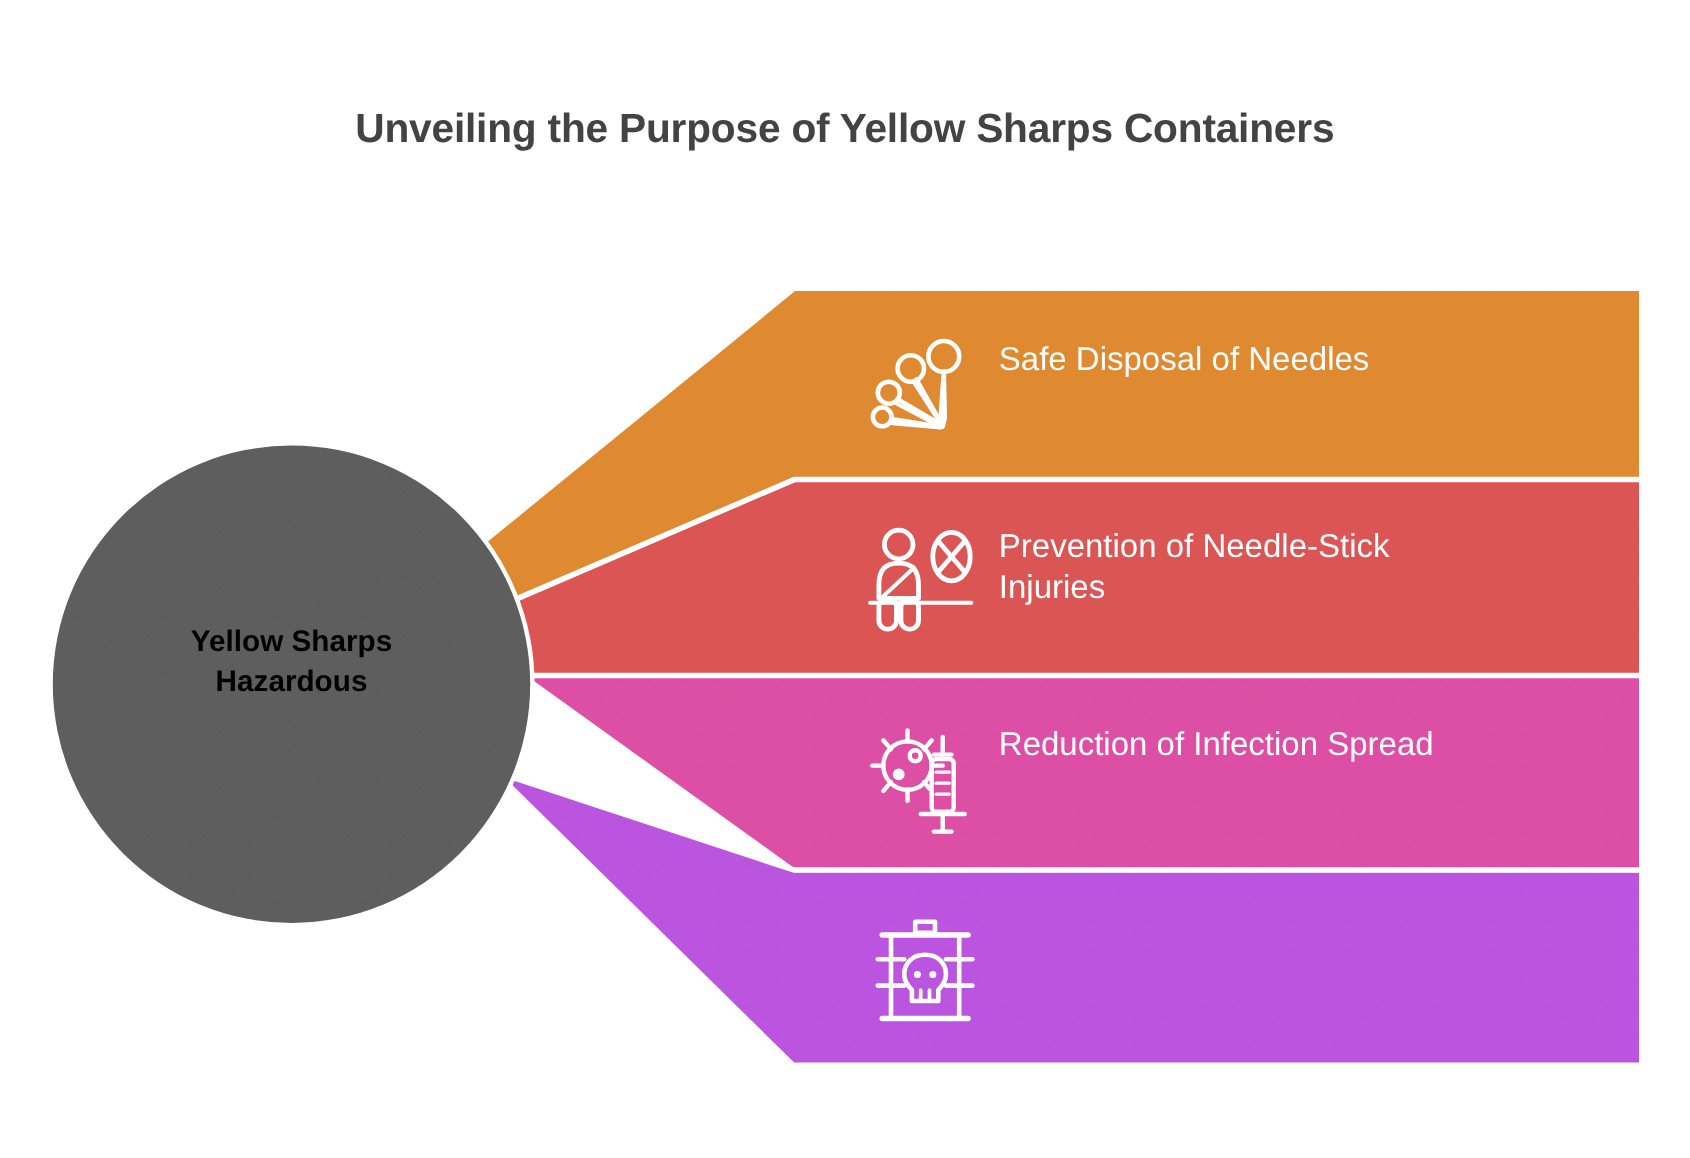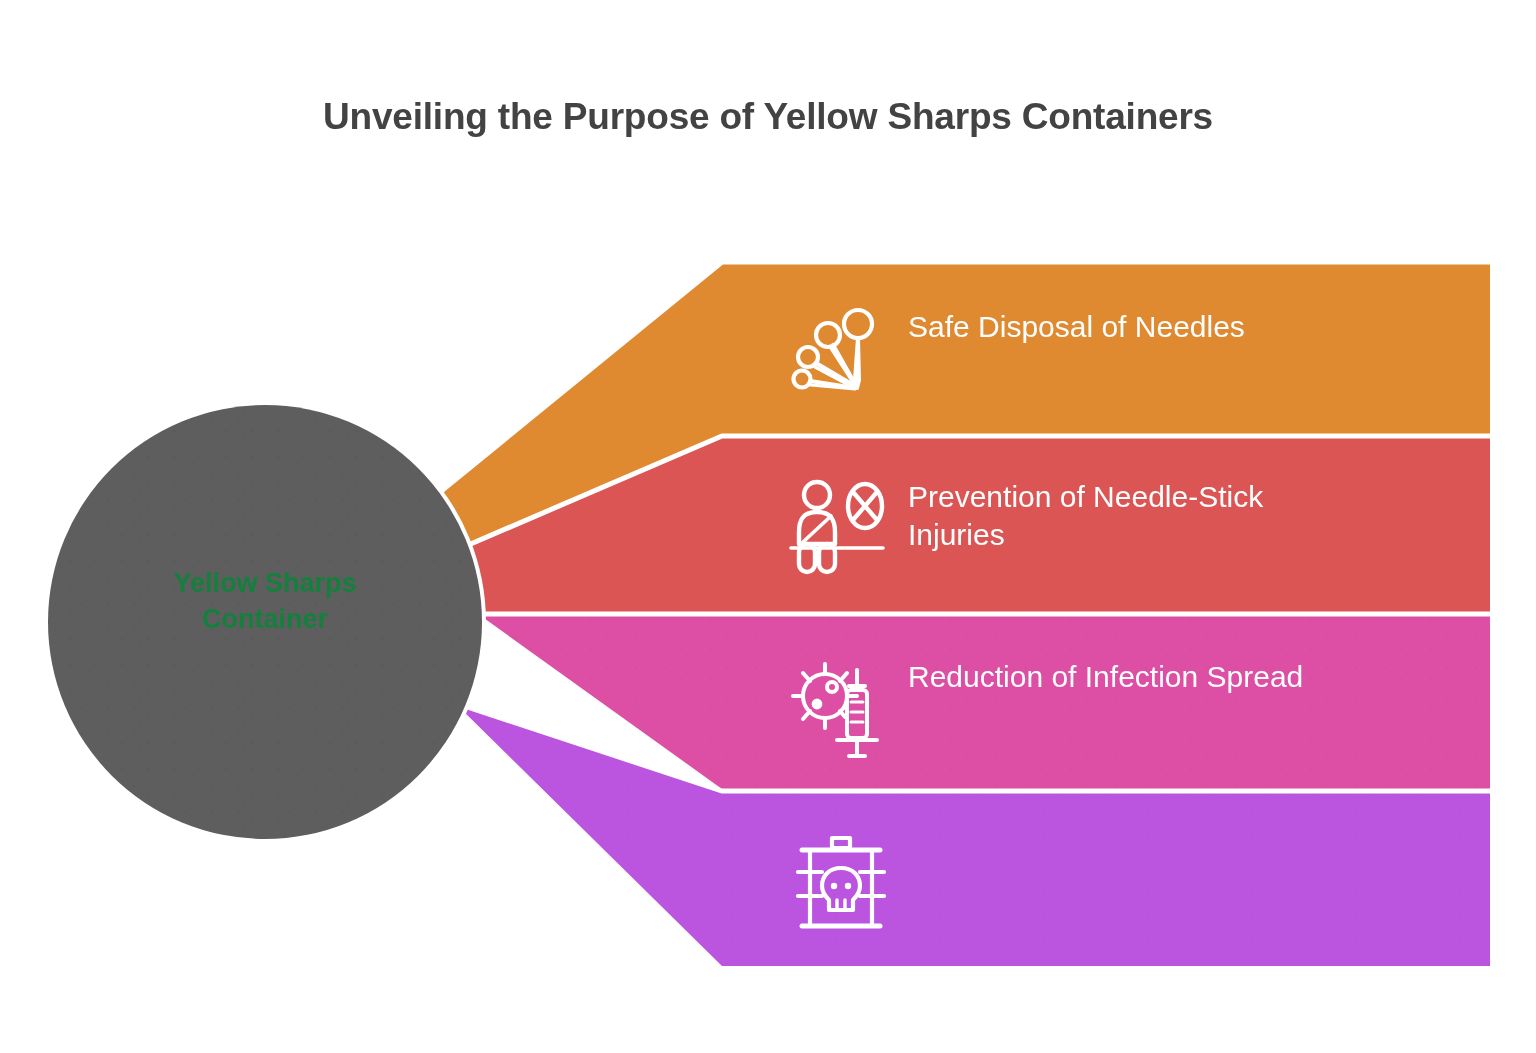--- a/index.html
+++ b/index.html
@@ -224,23 +224,23 @@
       <path d="M 64,62 L 88,62"></path>
 
       <path d="M 45,34 C 33,34 26,42 26,52 C 26,59 30,63 33,66 L 33,76 L 57,76 L 57,66 C 60,63 64,59 64,52 C 64,42 57,34 45,34 Z"></path>
       <circle cx="38" cy="52" r="3.2" fill="#ffffff" stroke="none"></circle>
       <circle cx="52" cy="52" r="3.2" fill="#ffffff" stroke="none"></circle>
       <path d="M 41,66 L 41,76" stroke-width="3.4"></path>
       <path d="M 49,66 L 49,76" stroke-width="3.4"></path>
     </g>
   </svg>
 
-  <div class="hub-label" style="color: #15803d;">
+  <div class="hub-label" style="color: #000000;">
     <div>Yellow Sharps</div>
-    <div>Container</div>
+    <div>Hazardous</div>
   </div>
 
   <div class="band-row row-0">
     <div class="band-icon"></div>
     <div class="band-label">Safe Disposal of Needles</div>
   </div>
 
   <div class="band-row row-2">
     <div class="band-icon"></div>
     <div class="band-label">Reduction of Infection Spread</div>

